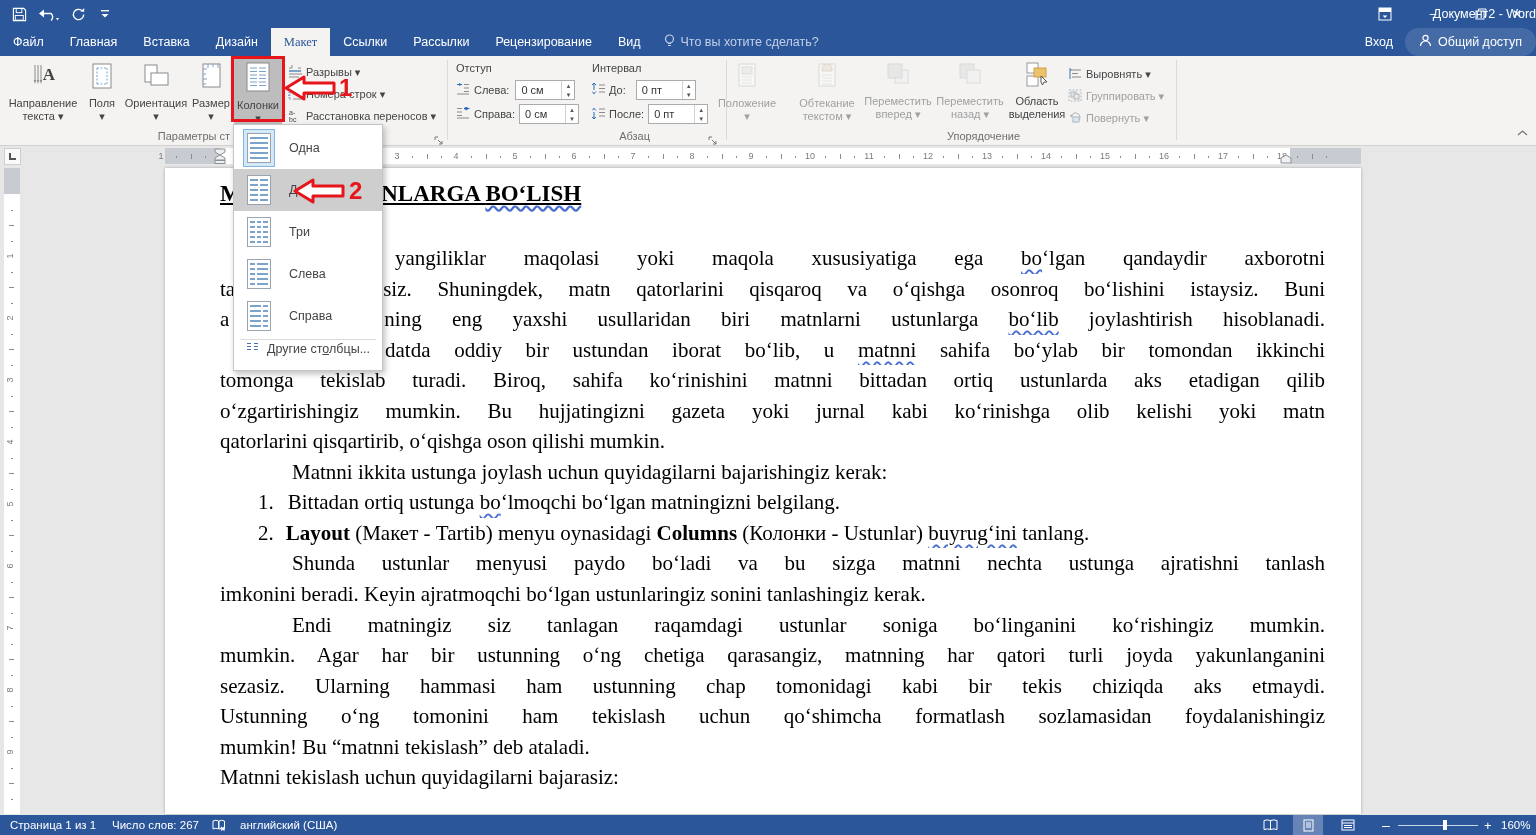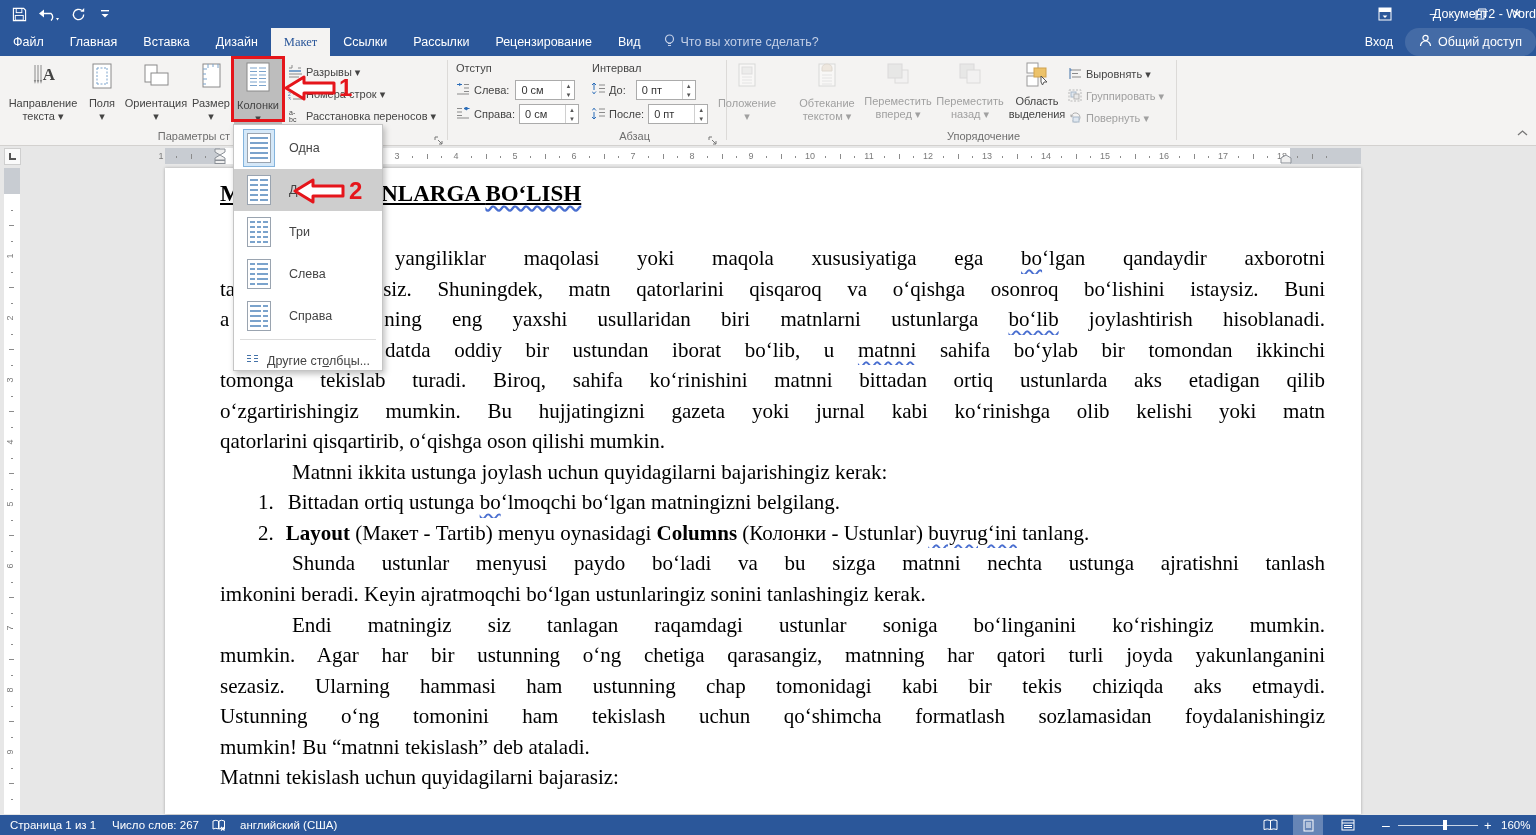--- a/index.html
+++ b/index.html
@@ -82,21 +82,21 @@
   
   #colmenu{position:absolute;left:233px;top:124px;width:150px;background:#fff;border:1px solid #c5c5c5;box-shadow:2px 3px 6px rgba(0,0,0,.25);z-index:50;padding:2px 0;}
   .mrow{height:42px;display:flex;align-items:center;padding-left:9px;gap:14px;}
   .mrow.hl{background:#cecece;}
   .micon-wrap{width:32px;height:38px;display:flex;align-items:center;justify-content:center;}
   .micon-wrap.sel{background:#d5e8f8;border:1px solid #84b4dd;}
   .micon{width:24px;height:30px;background:#fff;border:1px solid #9aa4b0;padding:3px 2px;display:flex;gap:2px;}
   .micon .c{background:repeating-linear-gradient(to bottom,#7ba3cc 0 2px,transparent 2px 5px);}
   .mrow .mlabel{font-size:12.5px;color:#444;}
   .msep{height:1px;background:#dcdcdc;margin:2px 6px;}
-  #more-row{height:26px;display:flex;align-items:flex-end;gap:8px;padding-left:12px;font-size:12.5px;color:#444;}
+  #more-row{height:26px;display:flex;align-items:flex-start;gap:8px;padding-left:12px;font-size:12.5px;color:#444;}
   #more-row u{text-decoration:underline;}
 
   
   .anno{z-index:60;position:absolute;pointer-events:none;}
   #anno-rect{left:231px;top:56px;width:54px;height:66px;border:3px solid var(--red);}
   .anno-num{font-size:24px;font-weight:bold;color:var(--red);font-family:var(--ui-font);}
 
   
   #statusbar{position:absolute;left:0;top:815px;width:1536px;height:20px;background:var(--blue);color:#fff;font-size:11.5px;}
   .sitem{position:absolute;top:0;height:20px;display:flex;align-items:center;}

